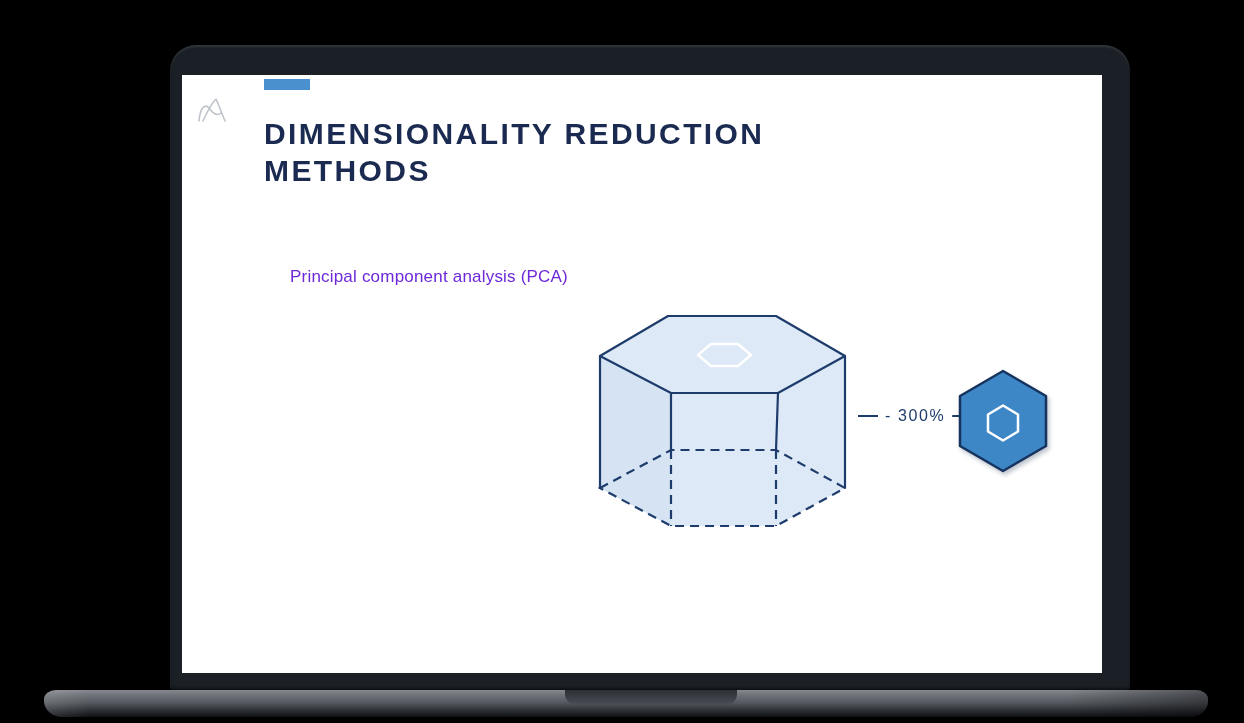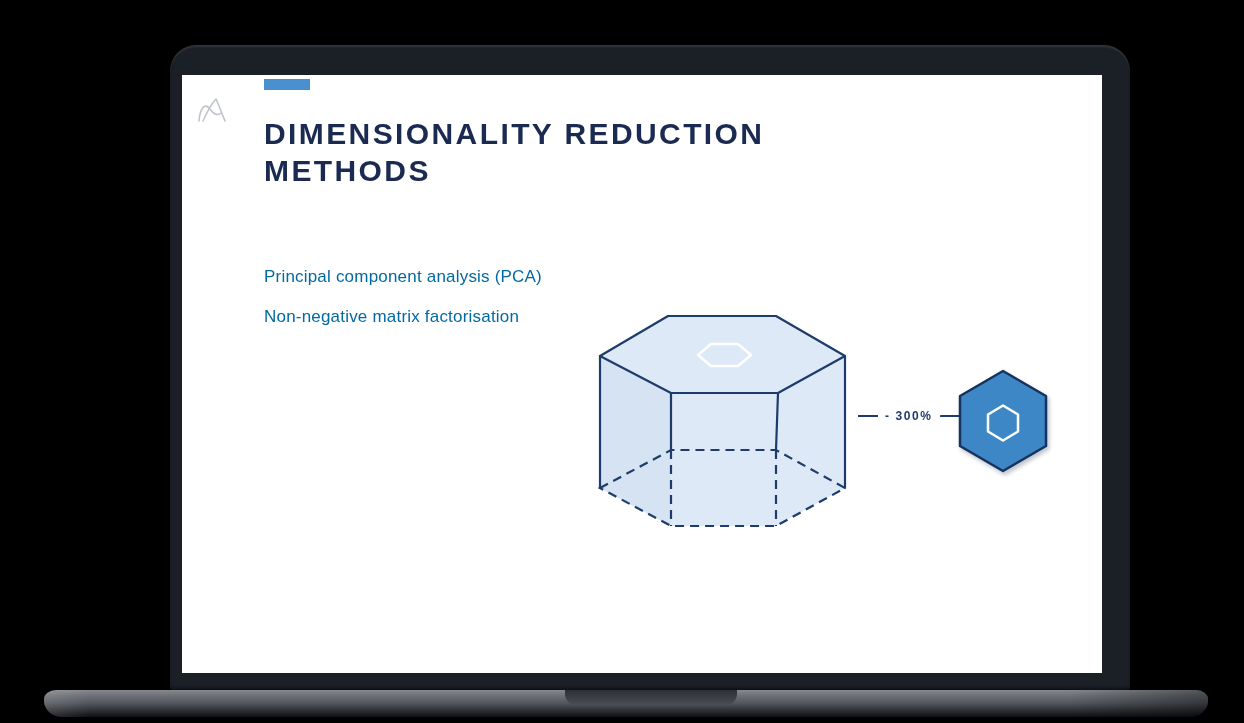--- a/index.html
+++ b/index.html
@@ -42,39 +42,39 @@
   .logo path{fill:none;stroke:#bfc4cb;stroke-width:1.6;stroke-linecap:round;stroke-linejoin:round;}
 
   .slide-title{
     position:absolute;left:82px;top:40px;width:650px;margin:0;
     font-size:30px;font-weight:800;line-height:37px;letter-spacing:2.4px;
     color:#1b2a50;
   }
 
   .methods{
     position:absolute;left:82px;top:186px;width:330px;margin:0;padding:0;list-style:none;
-    font-size:17px;line-height:32px;color:#0369a1;letter-spacing:.2px;
+    font-size:17px;line-height:32px;color:#6d28d9;letter-spacing:.2px;text-align:center;
   }
   .methods li{margin:0 0 8px 0;}
 
   
   .prism-svg{position:absolute;left:402px;top:228px;}
   .small-hex-svg{position:absolute;left:771px;top:294px;filter:drop-shadow(2px 3px 2px rgba(40,60,90,.30));}
 
   .stroke-navy{stroke:#1d3c6b;stroke-width:2.2;fill:none;stroke-linecap:round;stroke-linejoin:round;}
   .stroke-navy-dash{stroke:#1d3c6b;stroke-width:2.2;fill:none;stroke-linecap:butt;stroke-dasharray:9 6;}
   .stroke-white{stroke:#ffffff;stroke-width:2.5;fill:none;stroke-linejoin:round;}
 
   .arrow-group{
     position:absolute;left:676px;top:330px;height:22px;
     display:flex;align-items:center;gap:7px;
   }
   .arrow-tail{width:20px;height:2px;background:#1d3c6b;}
   .arrow-label{
-    font-size:12px;font-weight:700;letter-spacing:1.6px;color:#1d3c6b;white-space:nowrap;
+    font-size:16px;font-weight:400;letter-spacing:1.6px;color:#1d3c6b;white-space:nowrap;
   }
 </style>
 </head>
 <body>
 
 <div class="laptop">
 
   <div class="lid">
     <div class="screen">
 
@@ -82,21 +82,20 @@
 
       <svg class="logo" viewBox="0 0 34 30" aria-hidden="true">
         <path d="M7,26 C11,17 17,7 20,4 C22,8 26,19 29,26"></path>
         <path d="M3,26 C4,13 9,8 13,13 C16,17 20,22 25,18"></path>
       </svg>
 
       <h1 class="slide-title">DIMENSIONALITY REDUCTION METHODS</h1>
 
       <ul class="methods">
         <li>Principal component analysis (PCA)</li>
-        <li>Non-negative matrix factorisation</li>
       </ul>
 
       <svg class="prism-svg" width="270" height="232" viewBox="0 0 270 232" aria-hidden="true">
 
         <polygon points="16,53 84,13 192,13 261,53 261,185 192,223 87,223 16,185" fill="#dde9f6"></polygon>
 
         <polygon points="16,53 87,90 87,223 16,185" fill="#d5e3f2"></polygon>
 
         <polygon points="16,185 87,147 192,147 261,185 192,223 87,223" class="stroke-navy-dash" fill-opacity="0.9" fill="#7db0da"></polygon>
 

